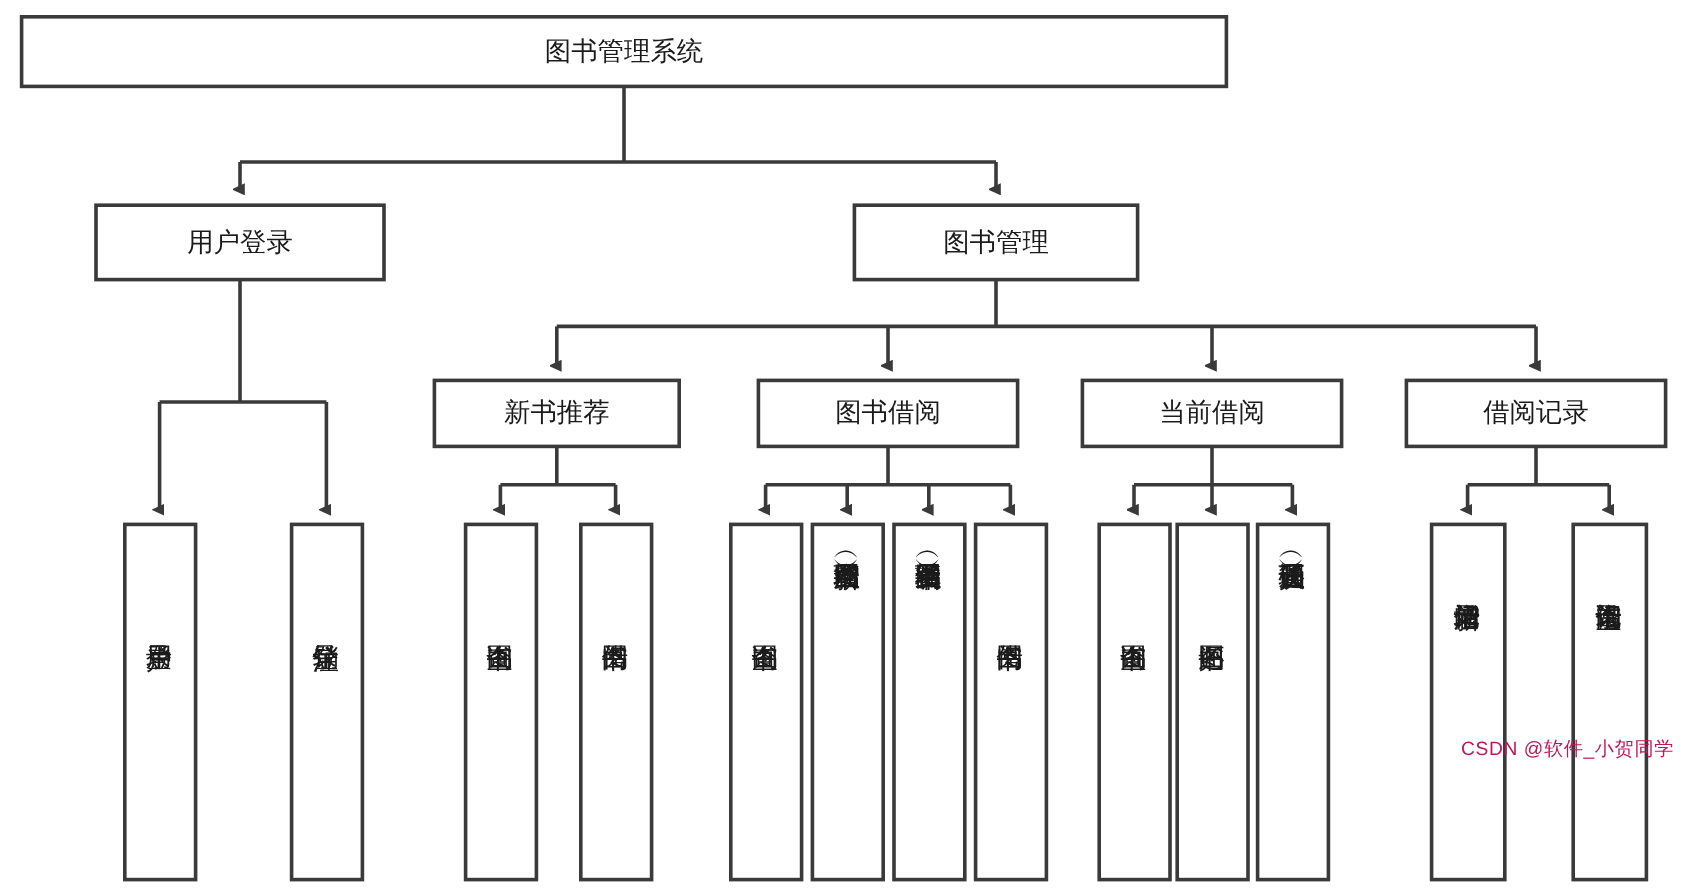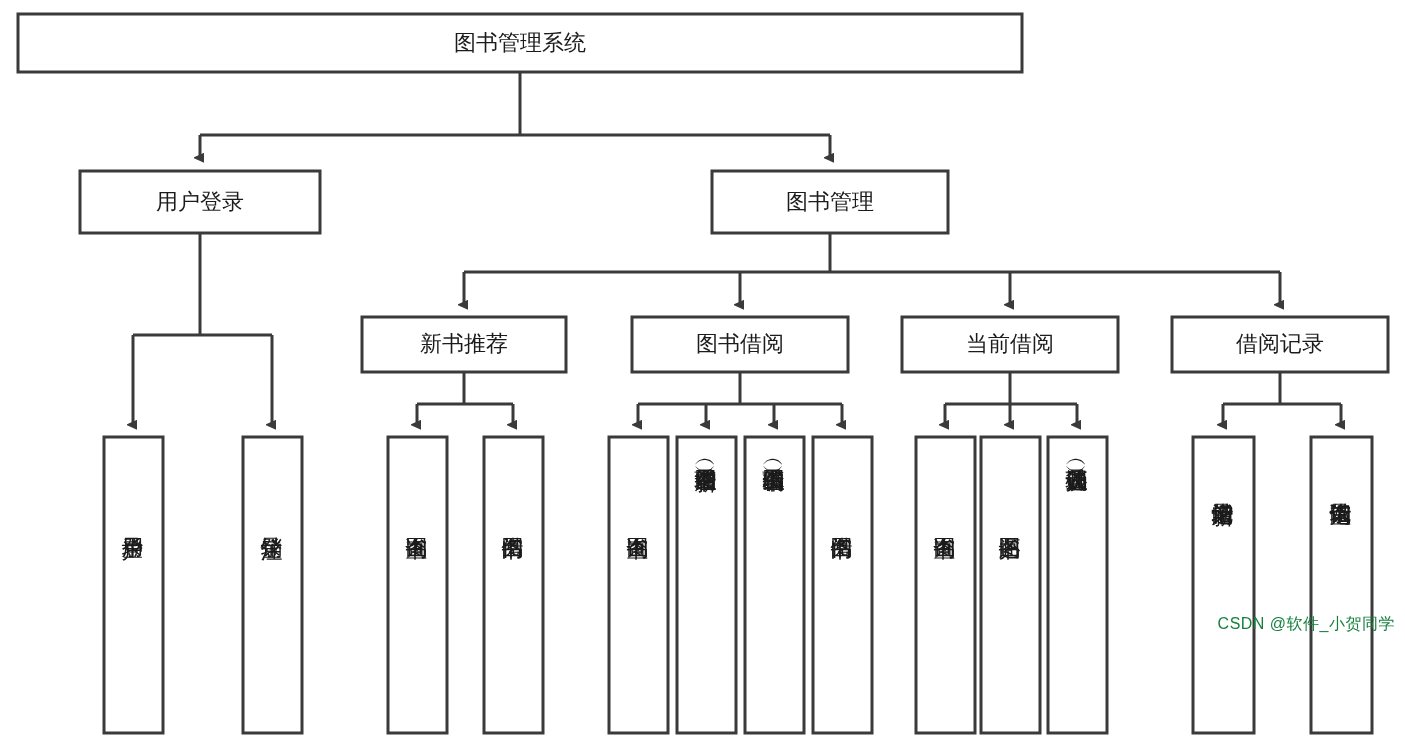--- a/index.html
+++ b/index.html
@@ -6,21 +6,21 @@
   body{width:1405px;height:747px;overflow:hidden;
        font-family:"Liberation Sans","DejaVu Sans",sans-serif;}
   #diagram-root{position:relative;width:1405px;height:639px;background:#fff;}
   svg#tree{position:absolute;left:0;top:0;width:1405px;height:747px;}
   .node-box{fill:#ffffff;stroke:#3a3a3a;stroke-width:3;}
   .conn{stroke:#3a3a3a;stroke-width:3;fill:none;}
   .node-label{font-family:"Liberation Sans","DejaVu Sans",sans-serif;
        fill:#1b1b1b;font-size:22px;text-anchor:middle;dominant-baseline:middle;}
   .leaf-label{font-family:"Liberation Sans","DejaVu Sans",sans-serif;
        fill:#1b1b1b;font-size:22px;}
-  .watermark{position:absolute;right:10px;bottom:4px;color:#15803d;
+  .watermark{position:absolute;right:10px;bottom:4px;color:#be185d;
        font-size:16px;font-family:"Liberation Sans","DejaVu Sans",sans-serif;
        letter-spacing:.5px;white-space:nowrap;margin-left:28px;}
 </style>
 </head>
 <body>
 
 <div id="diagram-root">
 
   <svg id="tree" viewBox="0 0 1405 747">
     <defs>

